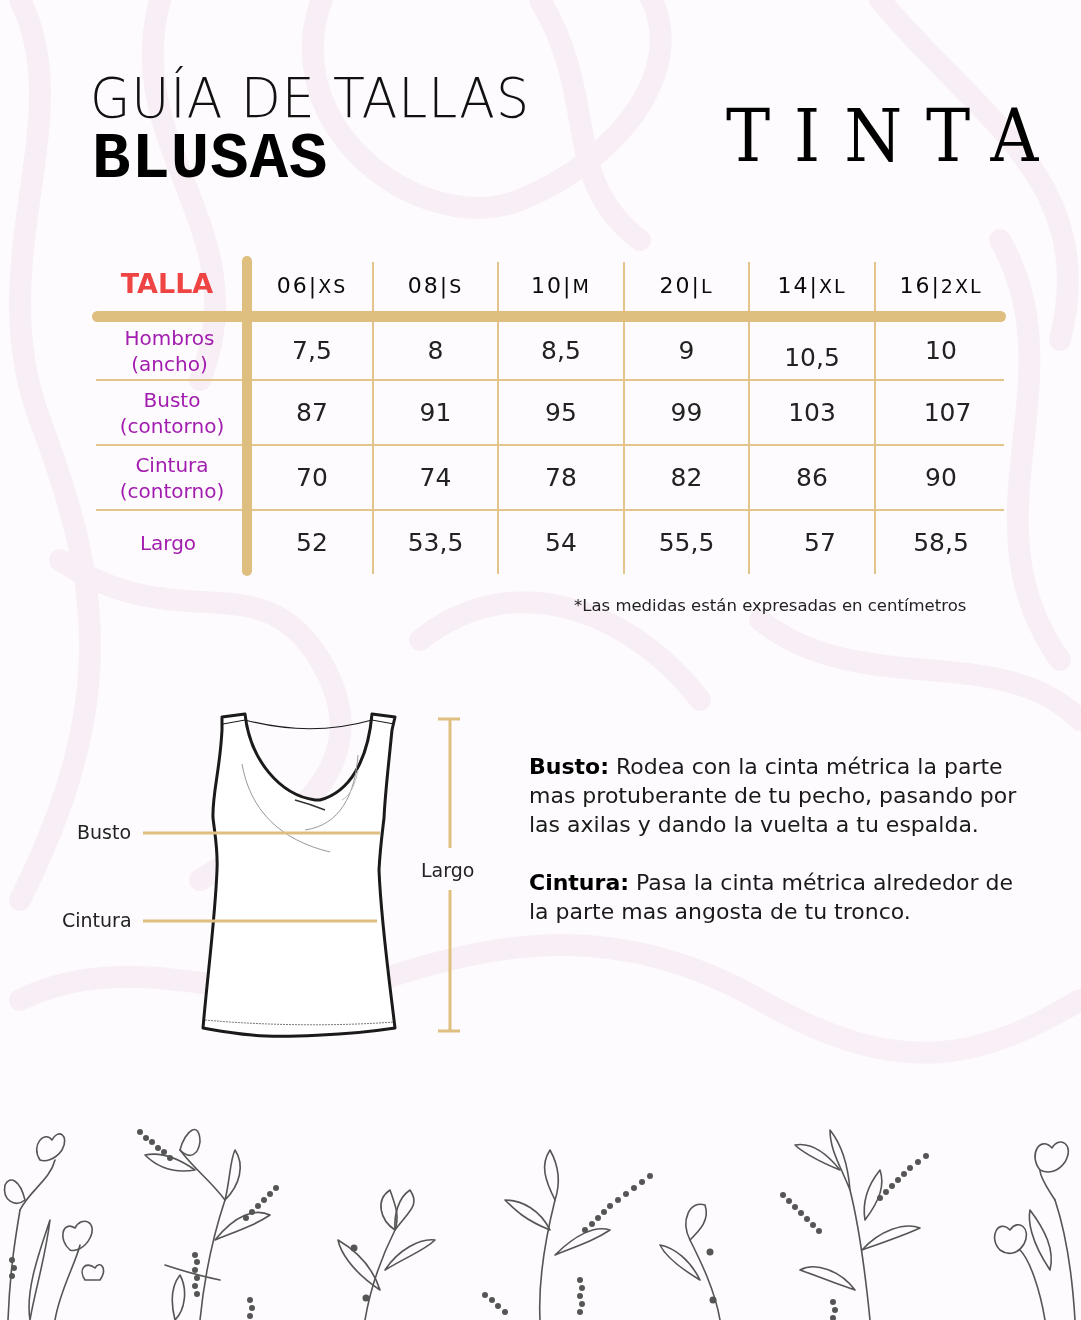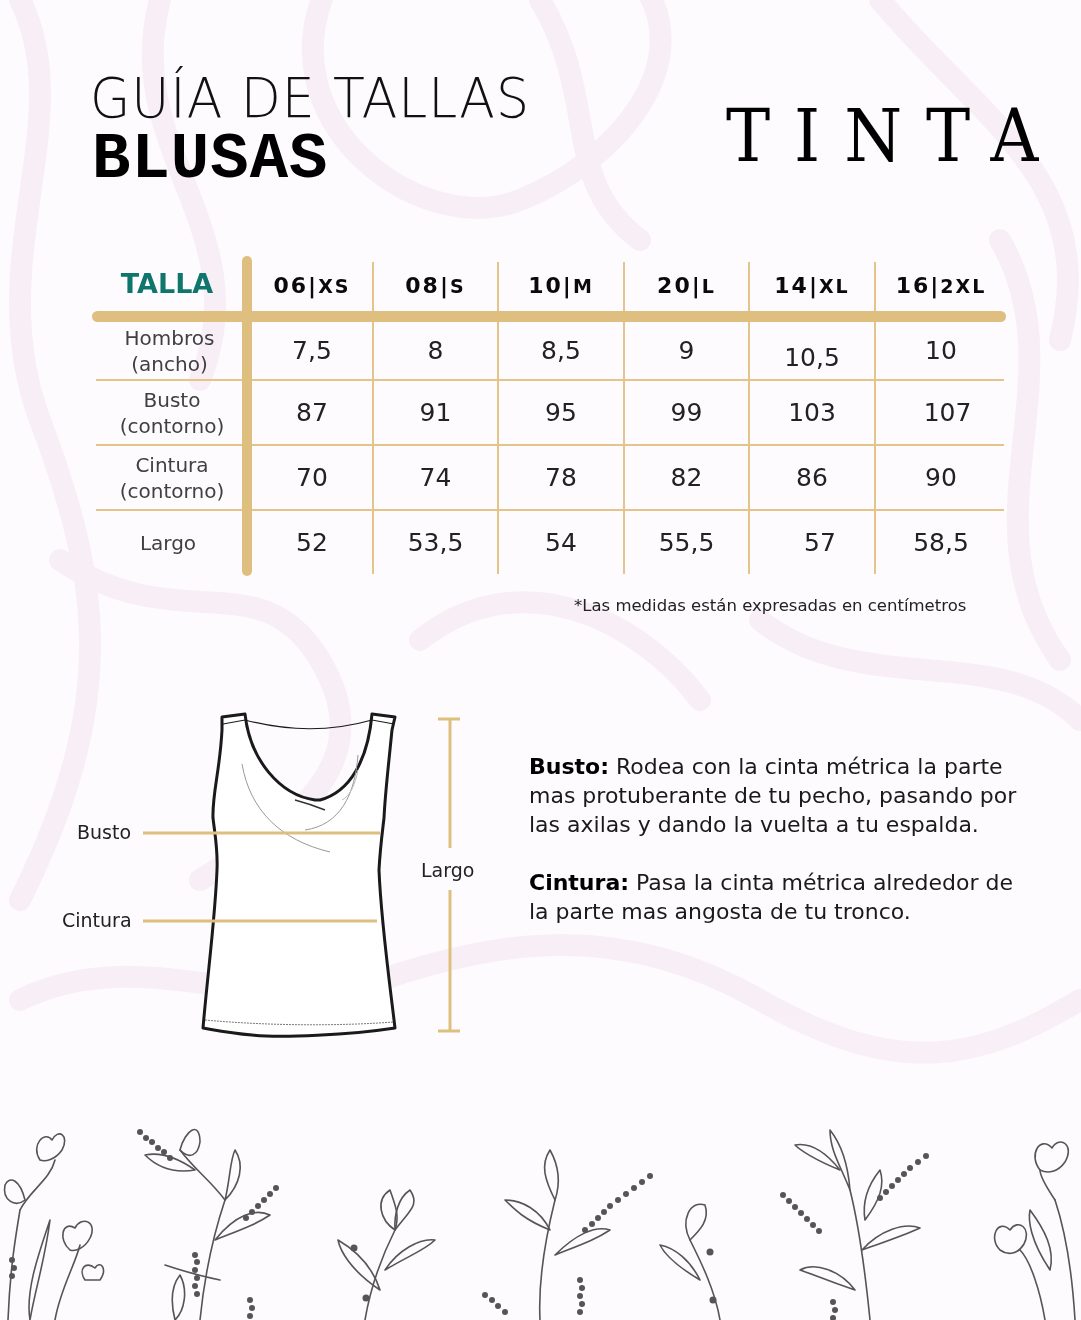--- a/index.html
+++ b/index.html
@@ -51,30 +51,30 @@
     }
     .vline {
       position: absolute; top: 6px; width: 2px; height: 312px; background: #e3c58c;
     }
     .cell {
       position: absolute; display: flex; align-items: center; justify-content: center;
       text-align: center;
     }
     .hdr-label {
       font-family: "DejaVu Sans", sans-serif;
-      font-weight: 700; font-size: 27px; color: #0f766e;
+      font-weight: 700; font-size: 27px; color: #ef4444;
     }
     .hdr-size {
       font-family: "DejaVu Sans", sans-serif;
-      font-weight: 700; font-size: 22px; letter-spacing: 2px; color: #0a0a0a;
+      font-weight: 400; font-size: 22px; letter-spacing: 2px; color: #0a0a0a;
     }
     .hdr-size .sm { font-size: 19px; }
     .row-label {
       font-family: "DejaVu Sans", sans-serif;
-      font-size: 20px; line-height: 26px; color: #404040;
+      font-size: 20px; line-height: 26px; color: #a21caf;
     }
     .val {
       font-family: "DejaVu Sans", sans-serif;
       font-size: 25px; color: #222;
     }
     .note {
       left: 574px; top: 596px;
       font-family: "DejaVu Sans", sans-serif;
       font-size: 16.5px; color: #222;
     }

